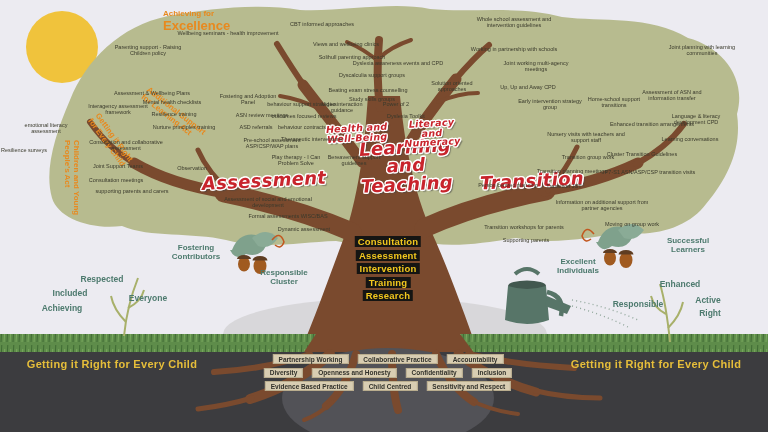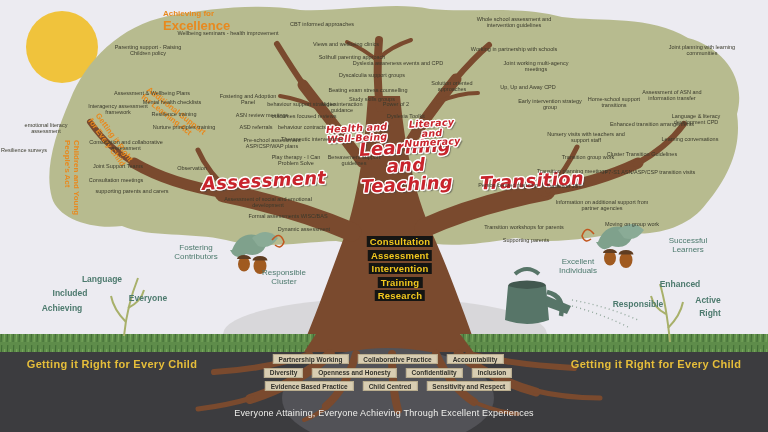--- a/index.html
+++ b/index.html
@@ -6,34 +6,34 @@
   .stage{position:relative;width:768px;height:432px;overflow:hidden;
          font-family:"Liberation Sans",sans-serif;background:#ecebf1;}
   svg.scene{position:absolute;left:0;top:0;width:768px;height:432px;}
 
   .clabel{position:absolute;transform:translate(-50%,-50%);font-size:5.5px;line-height:1.15;
           color:#3a3a2c;text-align:center;white-space:nowrap;}
   .clabel.wrap{white-space:normal;}
 
   .sideword{position:absolute;transform:translate(-50%,-50%);font-size:8.5px;font-weight:bold;
             color:#4d7a6e;white-space:nowrap;}
-  .capacity{position:absolute;transform:translate(-50%,-50%);font-size:8px;font-weight:normal;
+  .capacity{position:absolute;transform:translate(-50%,-50%);font-size:8px;font-weight:bold;
             color:#4d7a6e;text-align:center;line-height:1.15;}
 
   .bigred{position:absolute;transform:translate(-50%,-50%) rotate(-3deg);
           font-family:"DejaVu Sans",sans-serif;font-weight:bold;font-style:italic;
           color:#c8242c;text-align:center;line-height:1.02;letter-spacing:.3px;
           text-shadow:-1px -1px 0 #fff,1px -1px 0 #fff,-1px 1px 0 #fff,1px 1px 0 #fff,
                       -1.3px 0 0 #fff,1.3px 0 0 #fff,0 -1.3px 0 #fff,0 1.3px 0 #fff,
                       2px 2px 1px rgba(70,70,70,.55);}
   .sz-l{font-size:18px;}
   .sz-s{font-size:9.5px;}
 
   .trunk-labels{position:absolute;left:388px;top:236px;transform:translateX(-50%);
-                display:flex;flex-direction:column;align-items:center;gap:2.5px;margin-left:12px;}
+                display:flex;flex-direction:column;align-items:center;gap:2.5px;}
   .trunk-labels span{background:#151513;color:#f2c81e;font-weight:bold;font-size:9.5px;
                      padding:0 3px;letter-spacing:.2px;white-space:nowrap;}
 
   .ray{position:absolute;color:#e8891e;font-weight:bold;line-height:1.12;font-size:8px;
        transform-origin:top left;white-space:nowrap;}
 
   .girfec{position:absolute;transform:translate(-50%,-50%);font-size:11px;font-weight:bold;
           color:#e6be3a;white-space:nowrap;letter-spacing:.3px;}
 
   .rootrows{position:absolute;left:388px;top:354px;transform:translateX(-50%);
@@ -251,21 +251,21 @@
       <div class="clabel" style="left: 690px; top: 139px;">Learning conversations</div>
     </div>
 
   <div>
       <div class="capacity wrap" style="left: 196px; top: 252px; width: 62px; white-space: normal;">Fostering Contributors</div>
       <div class="capacity wrap" style="left: 284px; top: 277px; width: 60px; white-space: normal;">Responsible Cluster</div>
       <div class="capacity wrap" style="left: 688px; top: 245px; width: 58px; white-space: normal;">Successful Learners</div>
       <div class="capacity wrap" style="left: 578px; top: 266px; width: 58px; white-space: normal;">Excellent Individuals</div>
     </div>
   <div>
-      <div class="sideword" style="left: 102px; top: 279px;">Language</div>
+      <div class="sideword" style="left: 102px; top: 279px;">Respected</div>
       <div class="sideword" style="left: 70px; top: 293px;">Included</div>
       <div class="sideword" style="left: 62px; top: 308px;">Achieving</div>
       <div class="sideword" style="left: 148px; top: 298px;">Everyone</div>
       <div class="sideword" style="left: 680px; top: 284px;">Enhanced</div>
       <div class="sideword" style="left: 708px; top: 300px;">Active</div>
       <div class="sideword" style="left: 710px; top: 313px;">Right</div>
       <div class="sideword" style="left: 638px; top: 304px;">Responsible</div>
     </div>
 
   <div class="girfec" style="left:112px;top:364px">Getting it Right for Every Child</div>
@@ -283,14 +283,13 @@
         <span class="rootbox">Confidentiality</span>
         <span class="rootbox">Inclusion</span>
       </div>
       <div class="rootrow">
         <span class="rootbox">Evidence Based Practice</span>
         <span class="rootbox">Child Centred</span>
         <span class="rootbox">Sensitivity and Respect</span>
       </div>
     </div>
 
-  <div class="banner">Everyone Attaining, Everyone Achieving Through Excellent Experiences</div>
 </div>
 
 </body></html>

